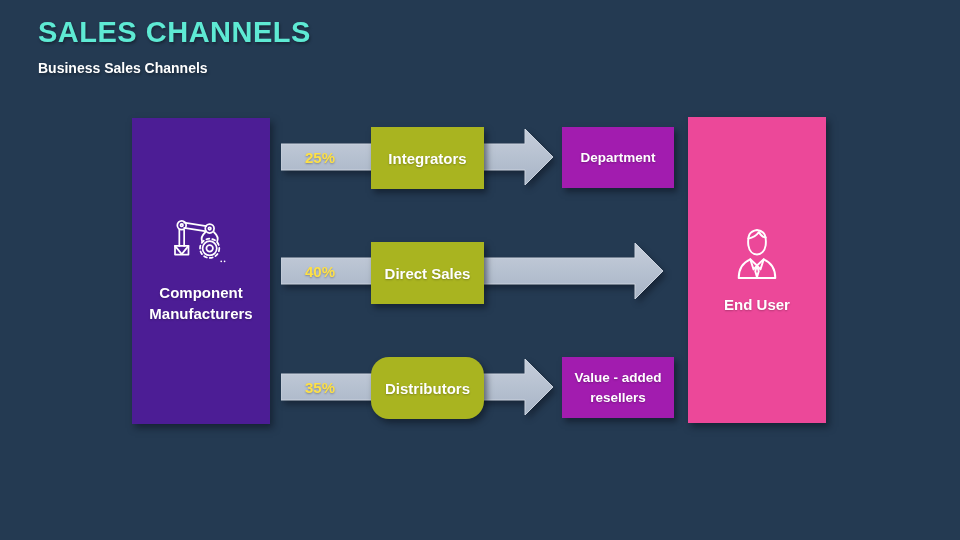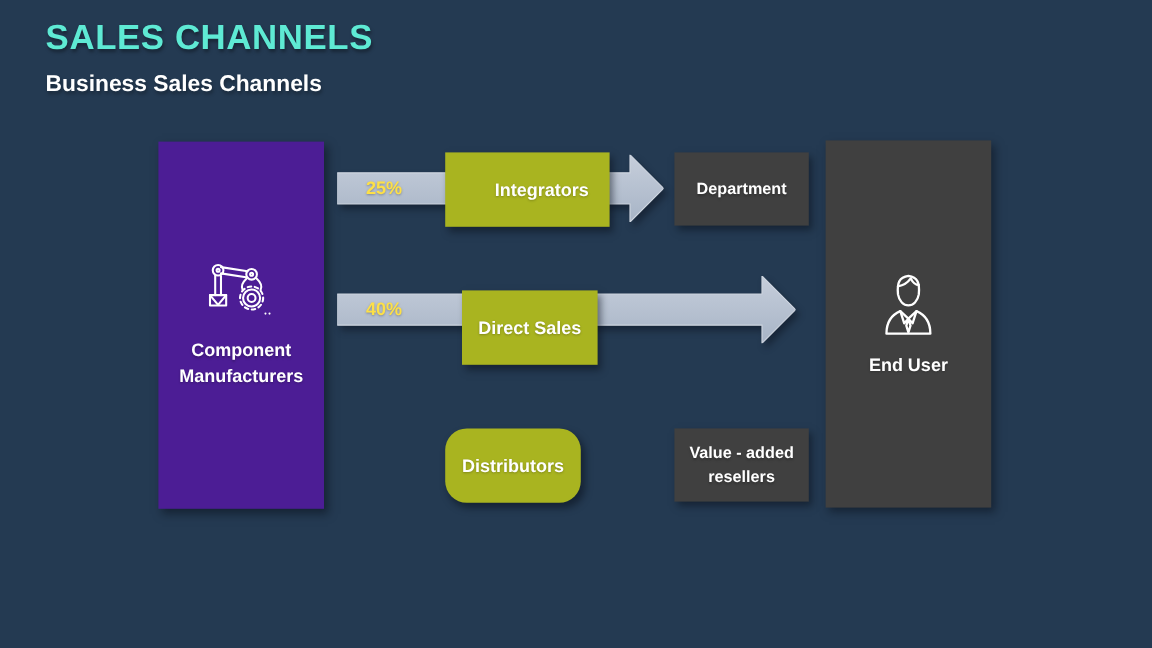--- a/index.html
+++ b/index.html
@@ -12,66 +12,66 @@
   }
   .slide{position:absolute;left:0;top:0;width:960px;height:540px;background:#243a52;}
 
   .title{
     position:absolute;left:38px;top:16px;
     color:#5eead4;font-size:29px;font-weight:700;letter-spacing:.5px;
     text-shadow:1px 2px 3px rgba(0,0,0,.35);
   }
   .subtitle{
     position:absolute;left:38px;top:60px;
-    color:#ffffff;font-size:19px;font-weight:600;
+    color:#ffffff;font-size:14px;font-weight:600;
     text-shadow:1px 2px 3px rgba(0,0,0,.3);
   }
 
   .bigbox{
     position:absolute;width:138px;height:306px;
     display:flex;flex-direction:column;align-items:center;justify-content:center;
     box-shadow:3px 4px 7px rgba(8,14,24,.5);
     text-align:center;
   }
   .bigbox .box-label{
     color:#ffffff;font-size:15px;font-weight:700;line-height:1.4;
     margin-top:12px;padding:0 12px;
     text-shadow:0 1px 2px rgba(0,0,0,.25);
   }
   .source-box{left:132px;top:118px;background:#4c1d95;}
-  .end-box{left:688px;top:117px;background:#404040;}
+  .end-box{left:688px;top:117px;background:#ec4899;}
 
   .arrow{position:absolute;height:56px;}
   .arrow svg{display:block;filter:drop-shadow(3px 4px 3px rgba(8,14,24,.45));}
   .arrow .pct{
     position:absolute;left:24px;top:50%;transform:translateY(-50%);
     color:#fde047;font-size:15px;font-weight:700;
     text-shadow:0 1px 2px rgba(0,0,0,.3);
   }
   .arrow-1{left:281px;top:129px;}
-  .arrow-2{left:281px;top:230px;}
+  .arrow-2{left:281px;top:243px;}
   .arrow-3{left:281px;top:359px;}
 
   .chanbox{
     position:absolute;left:371px;width:113px;height:62px;
     background:#a9b420;
     display:flex;align-items:center;justify-content:center;text-align:center;
     box-shadow:3px 4px 6px rgba(8,14,24,.5);
   }
   .chanbox span{
     color:#ffffff;font-size:15px;font-weight:600;
     text-shadow:0 1px 2px rgba(0,0,0,.25);
   }
-  .chan-1{top:127px;padding-left:24px;}
-  .chan-2{top:242px;margin-left:14px;}
+  .chan-1{top:127px;}
+  .chan-2{top:242px;}
   .chan-3{top:357px;border-radius:18px;}
 
   .destbox{
     position:absolute;left:562px;width:112px;height:61px;
-    background:#404040;
+    background:#a21caf;
     display:flex;align-items:center;justify-content:center;text-align:center;
     box-shadow:3px 4px 6px rgba(8,14,24,.5);
     padding:0 6px;box-sizing:border-box;
   }
   .destbox span{
     color:#ffffff;font-size:13.5px;font-weight:600;line-height:1.45;
     text-shadow:0 1px 2px rgba(0,0,0,.25);
   }
   .dest-1{top:127px;}
   .dest-3{top:357px;}
@@ -136,20 +136,26 @@
   <div class="arrow arrow-2">
     <svg width="382" height="56" viewBox="0 0 382 56">
       <polygon points="0,15 354,15 354,0 382,28 354,56 354,41 0,41" fill="url(#arrowGrad)" stroke="#ccd3de" stroke-width="1"></polygon>
     </svg>
     <span class="pct">40%</span>
   </div>
   <div class="chanbox chan-2">
     <span>Direct Sales</span>
   </div>
 
+  <div class="arrow arrow-3">
+    <svg width="272" height="56" viewBox="0 0 272 56">
+      <polygon points="0,15 244,15 244,0 272,28 244,56 244,41 0,41" fill="url(#arrowGrad)" stroke="#ccd3de" stroke-width="1"></polygon>
+    </svg>
+    <span class="pct">35%</span>
+  </div>
   <div class="chanbox chan-3">
     <span>Distributors</span>
   </div>
   <div class="destbox dest-3">
     <span>Value - added resellers</span>
   </div>
 
   <div class="bigbox end-box">
     <svg class="icon" width="52" height="56" viewBox="0 0 54 58">
       <g stroke="#ffffff" stroke-width="2" fill="none" stroke-linecap="round" stroke-linejoin="round">

